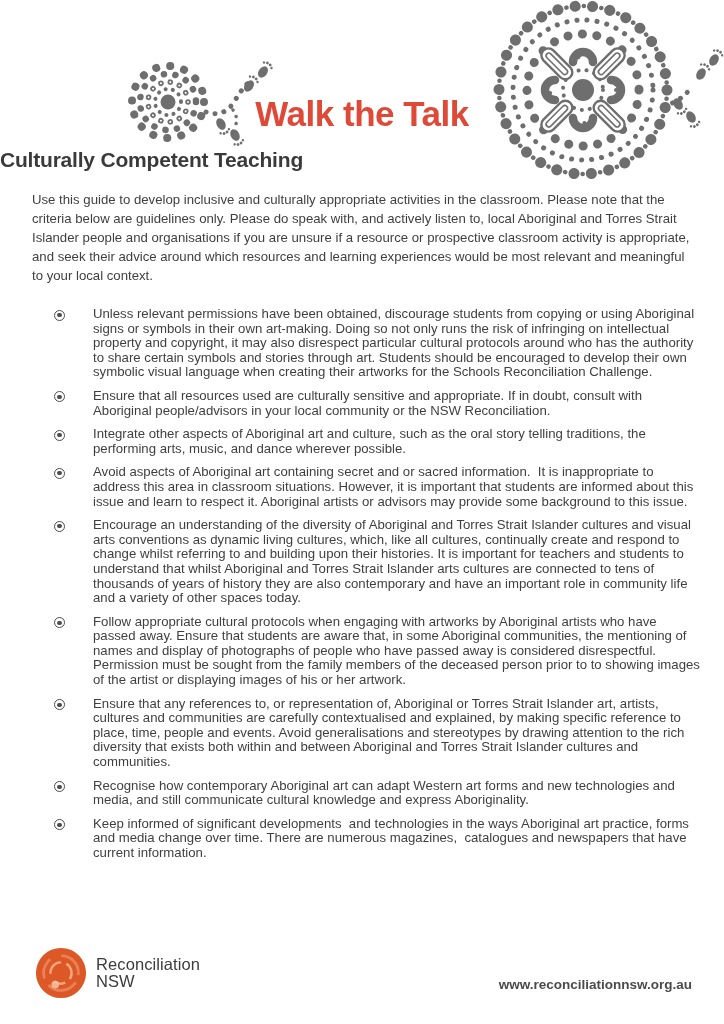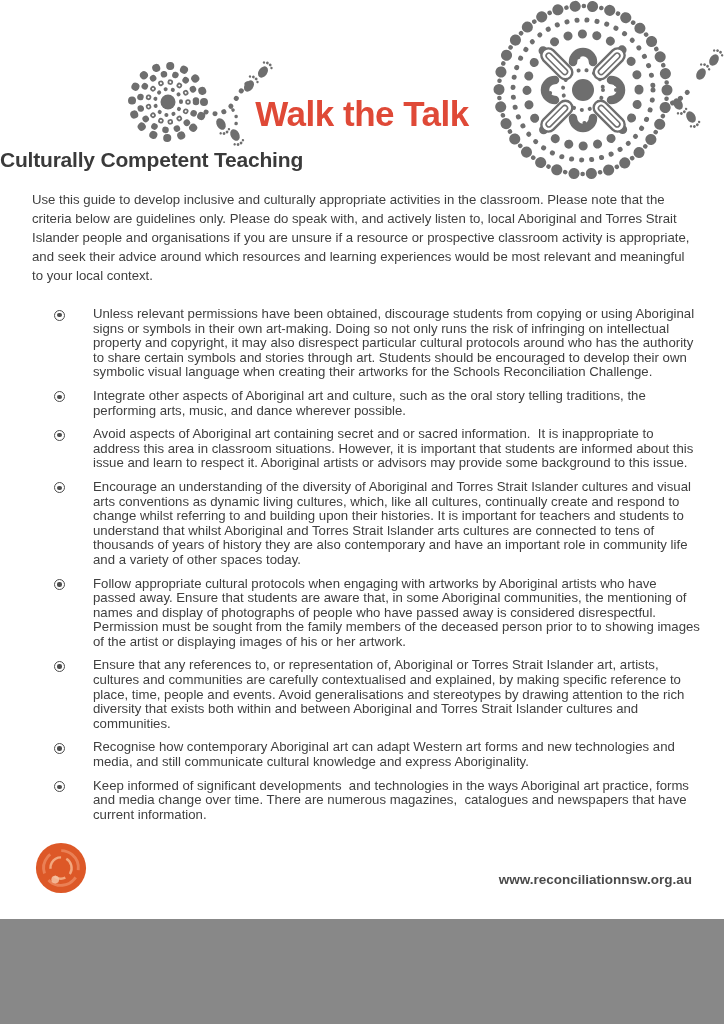--- a/index.html
+++ b/index.html
@@ -1,18 +1,18 @@
 <!DOCTYPE html>
 <html><head>
 <meta charset="utf-8">
 <style>
   html,body{margin:0;padding:0;background:#888;}
   .page{
     position:relative;
-    width:724px;height:919px;
+    width:724px;height:1024px;
     background:#ffffff;
     margin:0 auto;
     overflow:hidden;
     font-family:"Liberation Sans","DejaVu Sans",sans-serif;
     color:#3f3f3f;
   }
   
   .header{position:relative;height:182px;}
   .header-art{position:absolute;left:0;top:0;width:724px;height:185px;}
   .doc-title{
@@ -143,20 +143,24 @@
   <div class="content">
     <p class="intro">Use this guide to develop inclusive and culturally appropriate activities in the classroom. Please note that the criteria below are guidelines only. Please do speak with, and actively listen to, local Aboriginal and Torres Strait Islander people and organisations if you are unsure if a resource or prospective classroom activity is appropriate, and seek their advice around which resources and learning experiences would be most relevant and meaningful to your local context.</p>
 
     <ul class="guide-list">
       <li>
         <span class="bullet"></span>
         <p>Unless relevant permissions have been obtained, discourage students from copying or using Aboriginal signs or symbols in their own art-making. Doing so not only runs the risk of infringing on intellectual property and copyright, it may also disrespect particular cultural protocols around who has the authority to share certain symbols and stories through art. Students should be encouraged to develop their own symbolic visual language when creating their artworks for the Schools Reconciliation Challenge.</p>
       </li>
       <li>
         <span class="bullet"></span>
+        <p>Ensure that all resources used are culturally sensitive and appropriate. If in doubt, consult with Aboriginal people/advisors in your local community or the NSW Reconciliation.</p>
+      </li>
+      <li>
+        <span class="bullet"></span>
         <p>Integrate other aspects of Aboriginal art and culture, such as the oral story telling traditions, the performing arts, music, and dance wherever possible.</p>
       </li>
       <li>
         <span class="bullet"></span>
         <p>Avoid aspects of Aboriginal art containing secret and or sacred information.  It is inappropriate to address this area in classroom situations. However, it is important that students are informed about this issue and learn to respect it. Aboriginal artists or advisors may provide some background to this issue.</p>
       </li>
       <li>
         <span class="bullet"></span>
         <p>Encourage an understanding of the diversity of Aboriginal and Torres Strait Islander cultures and visual arts conventions as dynamic living cultures, which, like all cultures, continually create and respond to change whilst referring to and building upon their histories. It is important for teachers and students to understand that whilst Aboriginal and Torres Strait Islander arts cultures are connected to tens of thousands of years of history they are also contemporary and have an important role in community life and a variety of other spaces today.</p>
       </li>
@@ -180,17 +184,21 @@
   </div>
 
   <div class="footer">
     <div class="logo">
       <svg width="54" height="54" viewBox="0 0 56 56">
         <circle cx="28" cy="28" r="26" fill="#dd5827"></circle>
         <circle cx="28" cy="28" r="18" fill="none" stroke="#ea8055" stroke-width="3" stroke-dasharray="30 8 22 12" transform="rotate(40 28 28)"></circle>
         <circle cx="28" cy="28" r="11" fill="none" stroke="#f2a87f" stroke-width="2.5" stroke-dasharray="18 6 12 9" transform="rotate(-60 28 28)"></circle>
         <circle cx="22" cy="40" r="4" fill="#f6c3a4" opacity="0.85"></circle>
       </svg>
+      <div class="logo-text">
+        <div>Reconciliation</div>
+        <div>NSW</div>
+      </div>
     </div>
     <div class="website">www.reconciliationnsw.org.au</div>
   </div>
 
 </div>
 
 </body></html>

